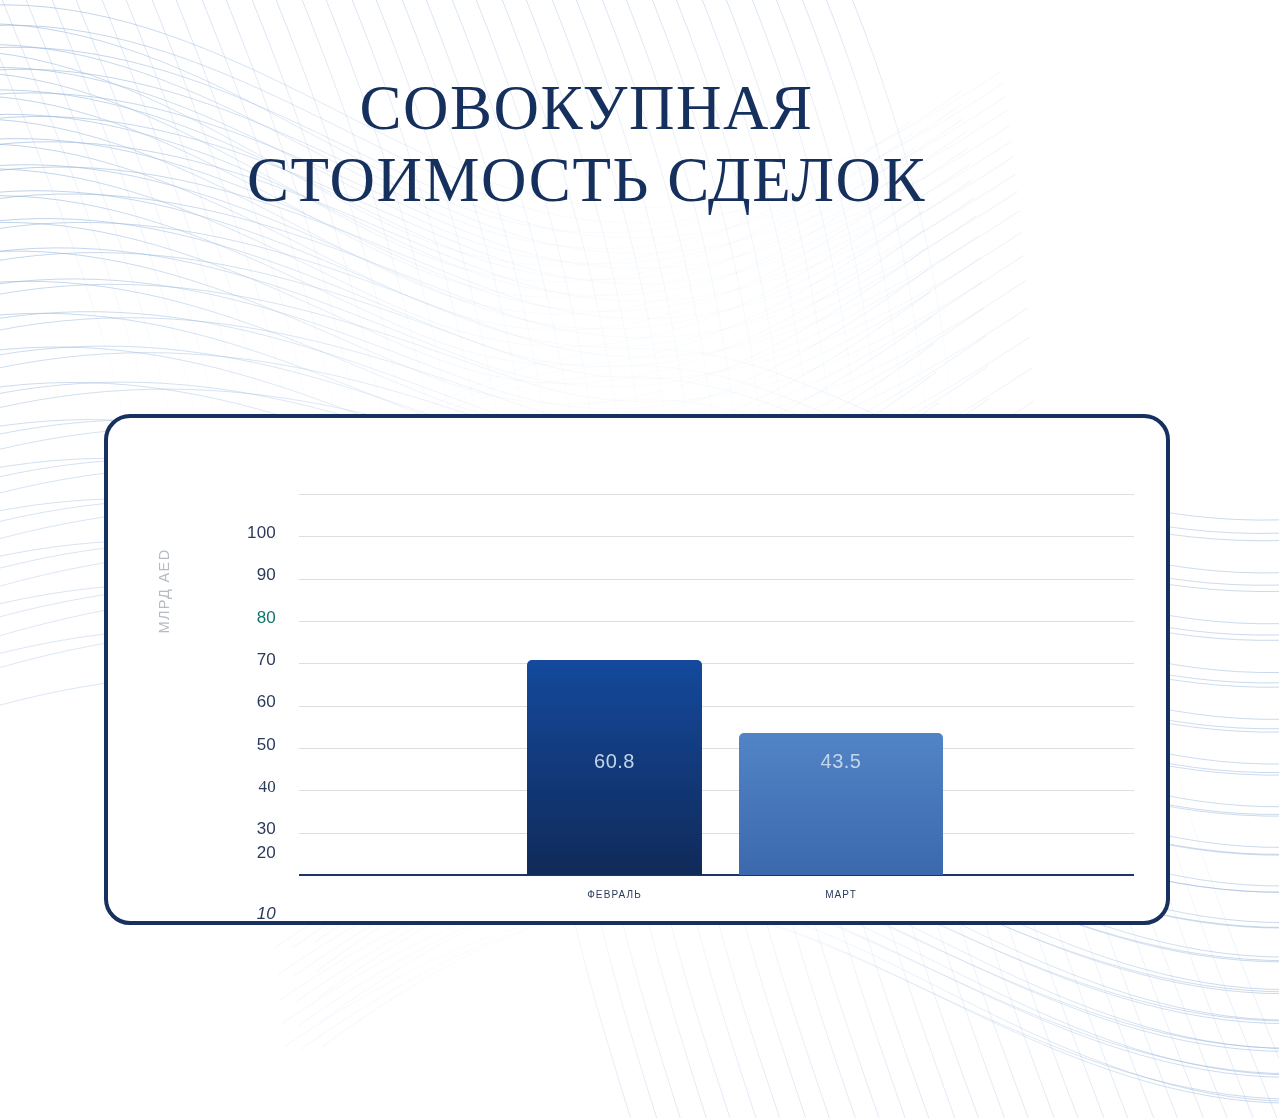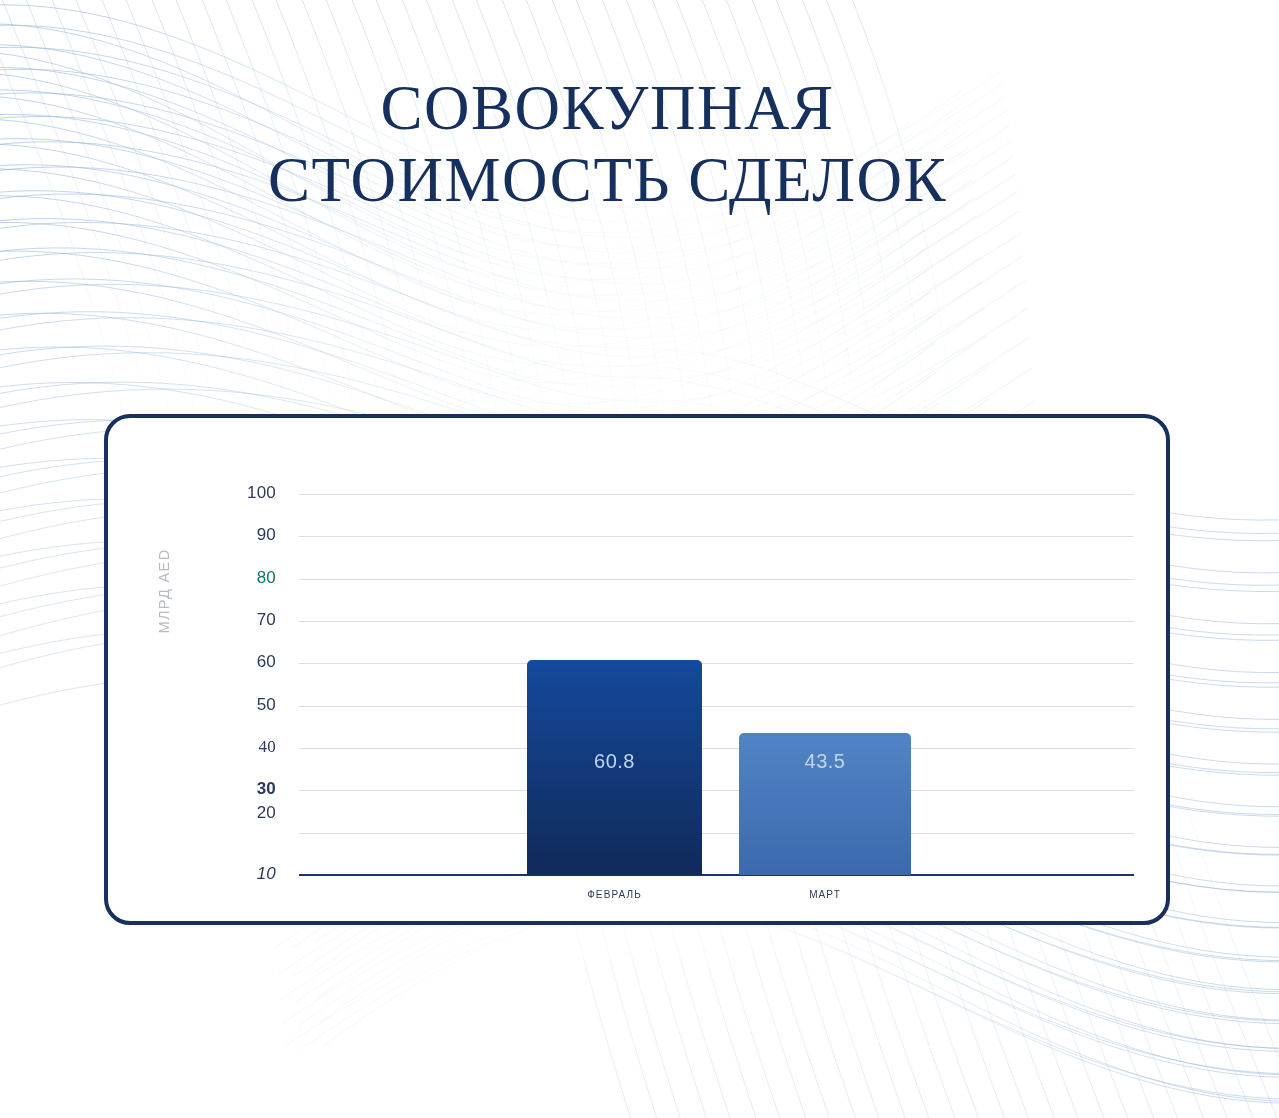--- a/index.html
+++ b/index.html
@@ -26,21 +26,20 @@
   .bg-waves svg { display: block; width: 100%; height: 100%; }
 
   
   .title-block {
     position: absolute;
     top: 72px;
     left: 0;
     width: 1173px;
     text-align: center;
     z-index: 3;
-    margin-left: 21px;
   }
   .title-line {
     font-family: "Liberation Serif", serif;
     color: #16305e;
     font-size: 63px;
     line-height: 72px;
     letter-spacing: 1.5px;
     white-space: nowrap;
   }
 
@@ -79,20 +78,21 @@
   }
 
   .ytick {
     position: absolute;
     right: 898px;          
     width: 120px;
     text-align: right;
     font-size: 17px;
     color: #2b3a5c;
     letter-spacing: .2px;
+    margin-top: 40px;
   }
 
   .yaxis-title {
     position: absolute;
     left: -14px;
     top: 165px;
     width: 140px;
     text-align: center;
     transform: rotate(-90deg);
     font-size: 14.5px;
@@ -270,29 +270,29 @@
         <div class="gridline axis" style="top: 456px; background: rgb(29, 53, 102);"></div>
       </div>
     <div id="tick-layer">
         <div class="ytick" style="top: 65px; color: rgb(43, 58, 92);">100</div>
         <div class="ytick" style="top: 107.333px; color: rgb(43, 58, 92);">90</div>
         <div class="ytick" style="top: 149.667px; color: #0f766e;">80</div>
         <div class="ytick" style="top: 192px; color: rgb(43, 58, 92);">70</div>
         <div class="ytick" style="top: 234.333px; color: rgb(43, 58, 92);">60</div>
         <div class="ytick" style="top: 276.667px; color: rgb(43, 58, 92);">50</div>
         <div class="ytick" style="top: 319px; color: rgb(43, 58, 92); font-family: Liberation Serif, serif;">40</div>
-        <div class="ytick" style="top: 361.333px; color: rgb(43, 58, 92); font-weight: bold;">30</div>
+        <div class="ytick" style="top: 361.333px; color: rgb(43, 58, 92);">30</div>
         <div class="ytick" style="top: 385px; color: rgb(43, 58, 92);">20</div>
         <div class="ytick" style="top: 446px; color: rgb(43, 58, 92); font-style: italic;">10</div>
       </div>
 
     <div id="bars-layer">
         <div class="bar" style="left: 419px; width: 175px; height: 215.053px; background: linear-gradient(rgb(20, 73, 156) 0%, rgb(16, 42, 89) 100%);">
           <div class="bar-value" style="top: 90.0533px; color: rgb(195, 213, 234);">60.8</div>
           <div class="bar-cat">ФЕВРАЛЬ</div>
         </div>
-        <div class="bar" style="left: 631px; width: 172px; height: 141.817px; background: linear-gradient(rgb(81, 132, 198) 0%, rgb(60, 105, 173) 100%);">
+        <div class="bar" style="left: 631px; width: 204px; height: 141.817px; background: linear-gradient(rgb(81, 132, 198) 0%, rgb(60, 105, 173) 100%);">
           <div class="bar-value" style="top: 16.8167px; color: rgb(195, 213, 234);">43.5</div>
           <div class="bar-cat">МАРТ</div>
         </div>
       </div>
   </div>
 </div>
 
 </body></html>

